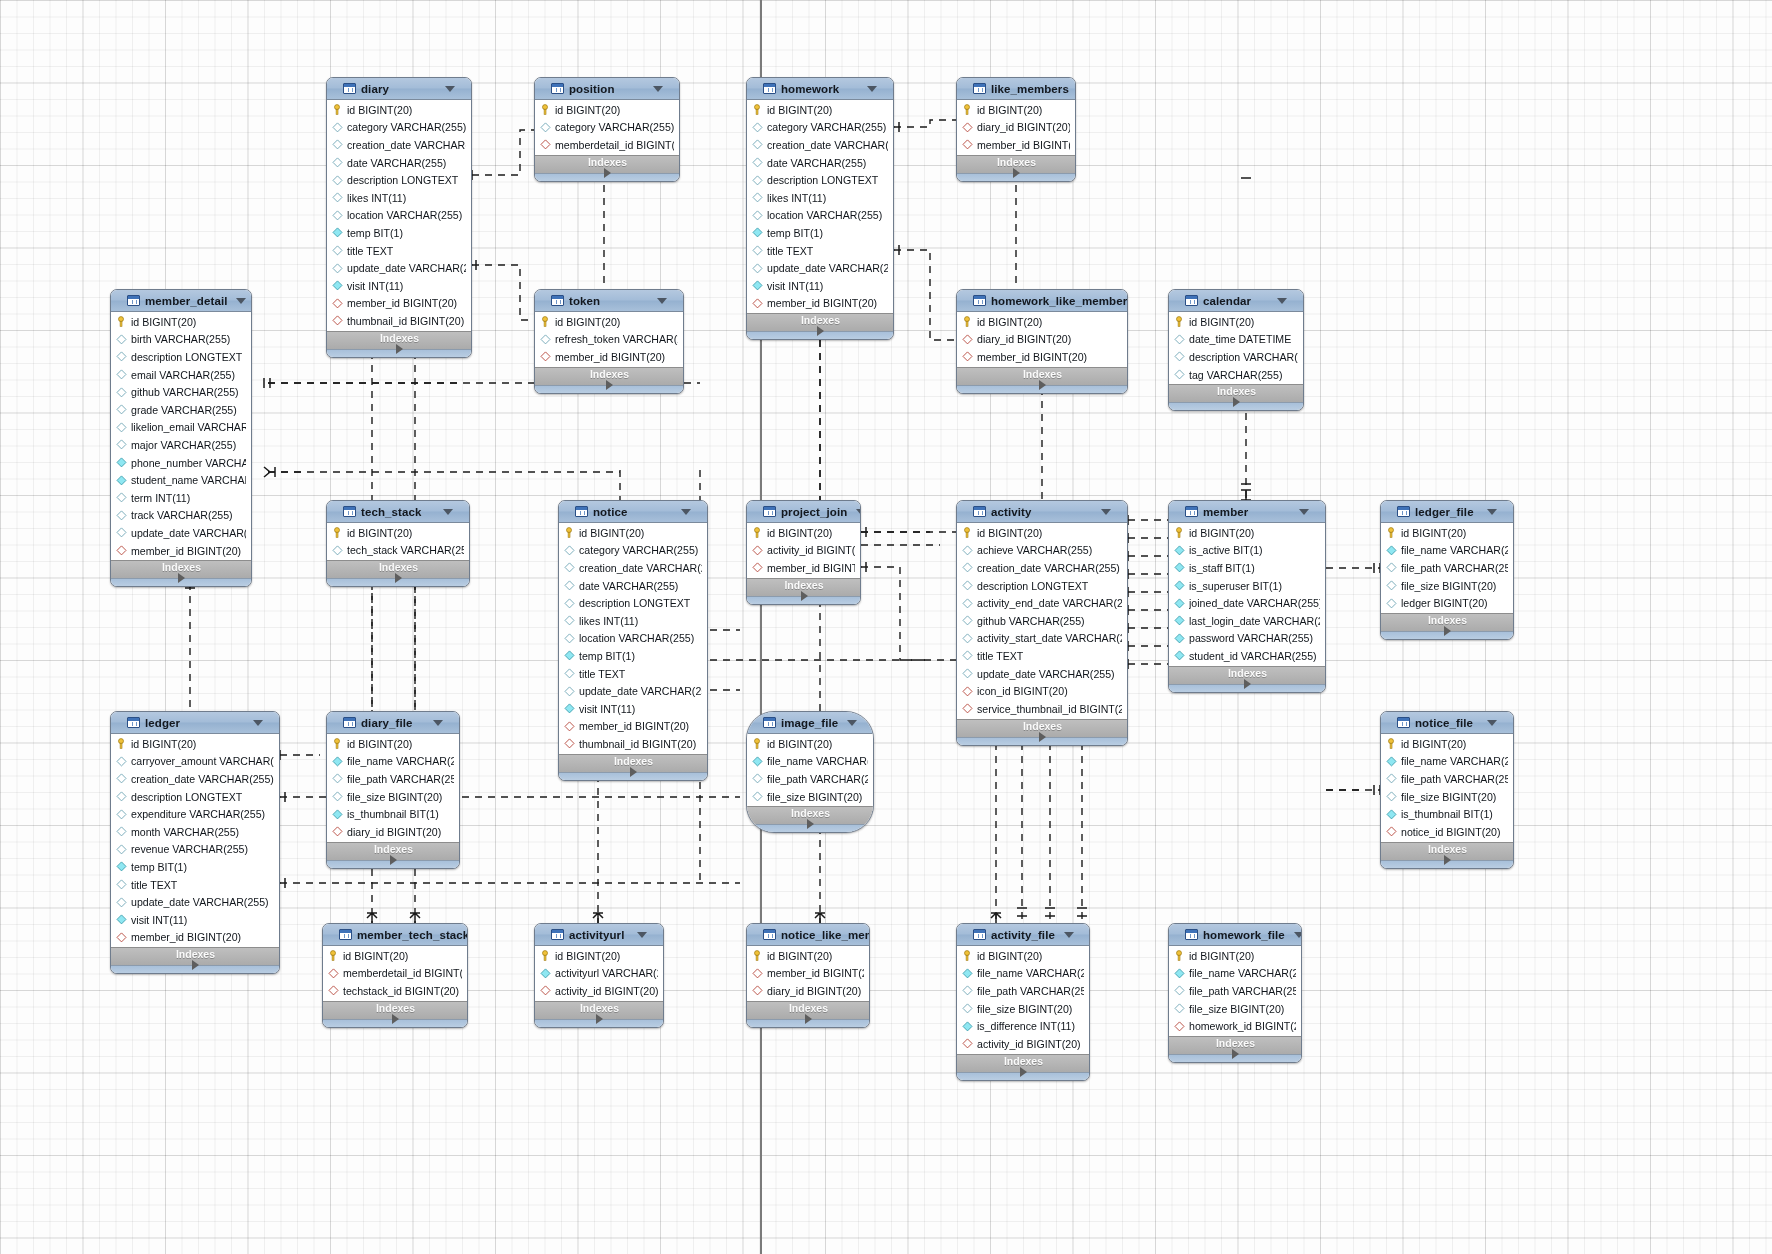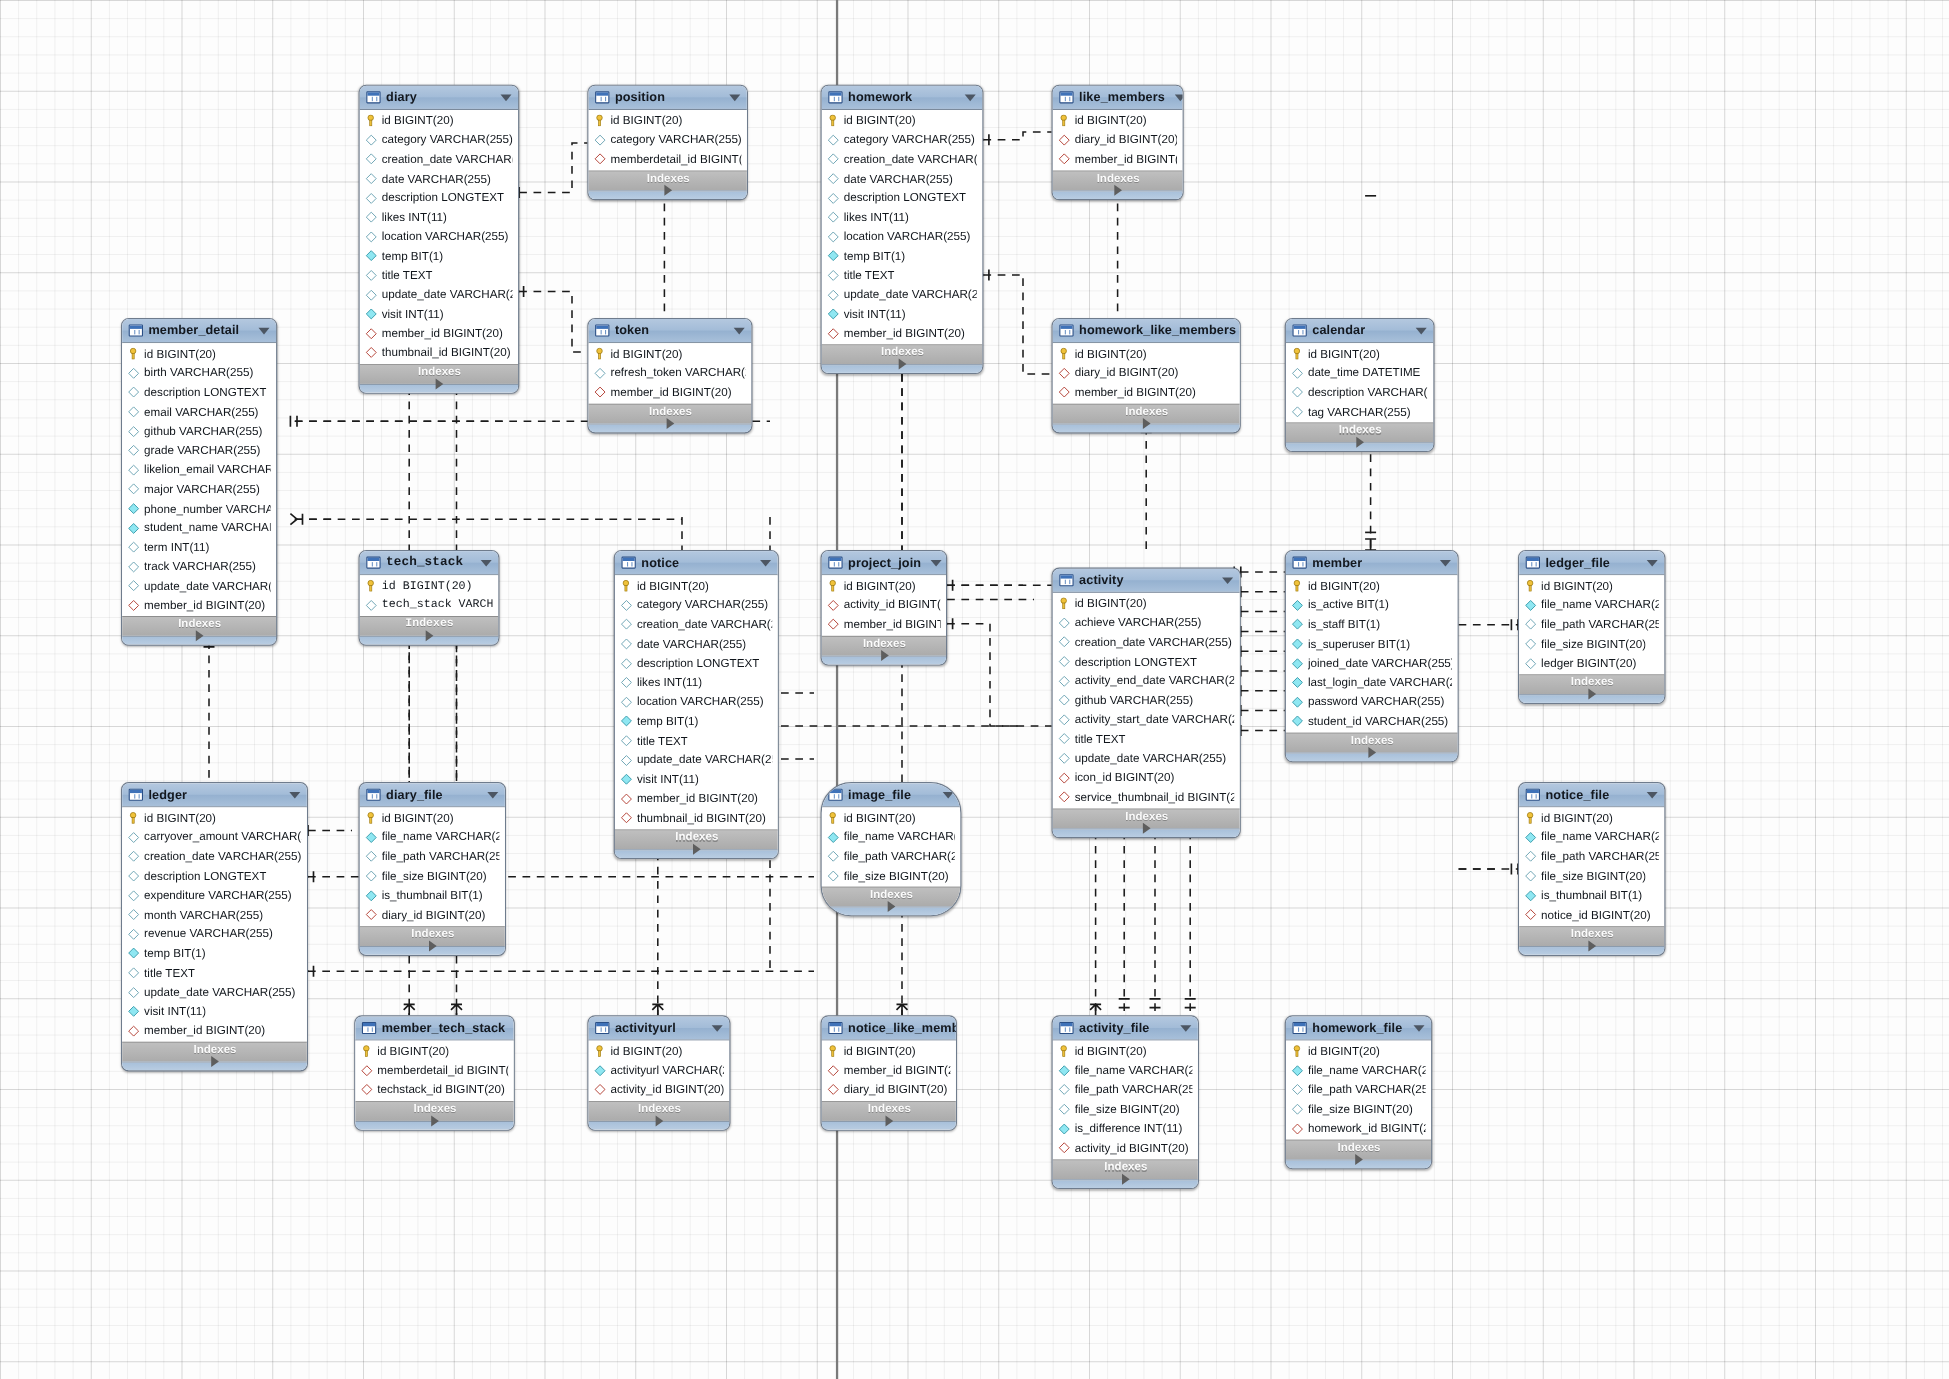--- a/index.html
+++ b/index.html
@@ -27,21 +27,21 @@
     box-sizing:border-box;
     border:1px solid #6f7c8d;
     border-radius:7px;
     background:#ffffff;
     box-shadow:0 1px 2px rgba(0,0,0,.28);
     overflow:hidden;
   }
   .tbl-hdr{
     height:21px;
     display:flex;align-items:center;
-    padding:0 6px;
+    padding:0 16px;
     background:linear-gradient(to bottom,#b4c8df 0%,#a3bcd8 48%,#95b1d0 52%,#a8c0da 100%);
     border-bottom:1px solid #7b8a9c;
     gap:5px;
   }
   .tbl-icon{
     width:13px;height:11px;flex:0 0 auto;
     border:1px solid #2a4f86;
     background:#ffffff;
     border-radius:1px;
     position:relative;
@@ -666,21 +666,21 @@
             </svg>
             <span class="lbl">member_id BIGINT(20)</span>
           </div>
         </div>
         <div class="idx">
           <span>Indexes</span>
           <span class="idx-arrow"></span>
         </div>
         <div class="foot"></div>
       </div>
-      <div class="tbl" style="left: 326px; top: 500px; width: 128px; font-family: Liberation Mono, monospace;">
+      <div class="tbl" style="left: 326px; top: 500px; width: 144px;">
         <div class="tbl-hdr">
           <span class="tbl-icon"></span>
           <span class="tbl-name">tech_stack</span>
           <span class="caret"></span>
         </div>
         <div class="cols">
           <div class="col">
             <svg class="gl" viewBox="0 0 11 11">
               <circle cx="5" cy="3.1" r="2.5" fill="#f0c23a" stroke="#9d7a13" stroke-width=".7"></circle>
               <rect x="4.1" y="5.2" width="1.9" height="5.2" fill="#f0c23a" stroke="#9d7a13" stroke-width=".6"></rect>
@@ -819,21 +819,21 @@
             </svg>
             <span class="lbl">member_id BIGINT(20)</span>
           </div>
         </div>
         <div class="idx">
           <span>Indexes</span>
           <span class="idx-arrow"></span>
         </div>
         <div class="foot"></div>
       </div>
-      <div class="tbl" style="left: 956px; top: 516px; width: 172px;">
+      <div class="tbl" style="left: 956px; top: 500px; width: 172px;">
         <div class="tbl-hdr">
           <span class="tbl-icon"></span>
           <span class="tbl-name">activity</span>
           <span class="caret"></span>
         </div>
         <div class="cols">
           <div class="col">
             <svg class="gl" viewBox="0 0 11 11">
               <circle cx="5" cy="3.1" r="2.5" fill="#f0c23a" stroke="#9d7a13" stroke-width=".7"></circle>
               <rect x="4.1" y="5.2" width="1.9" height="5.2" fill="#f0c23a" stroke="#9d7a13" stroke-width=".6"></rect>

